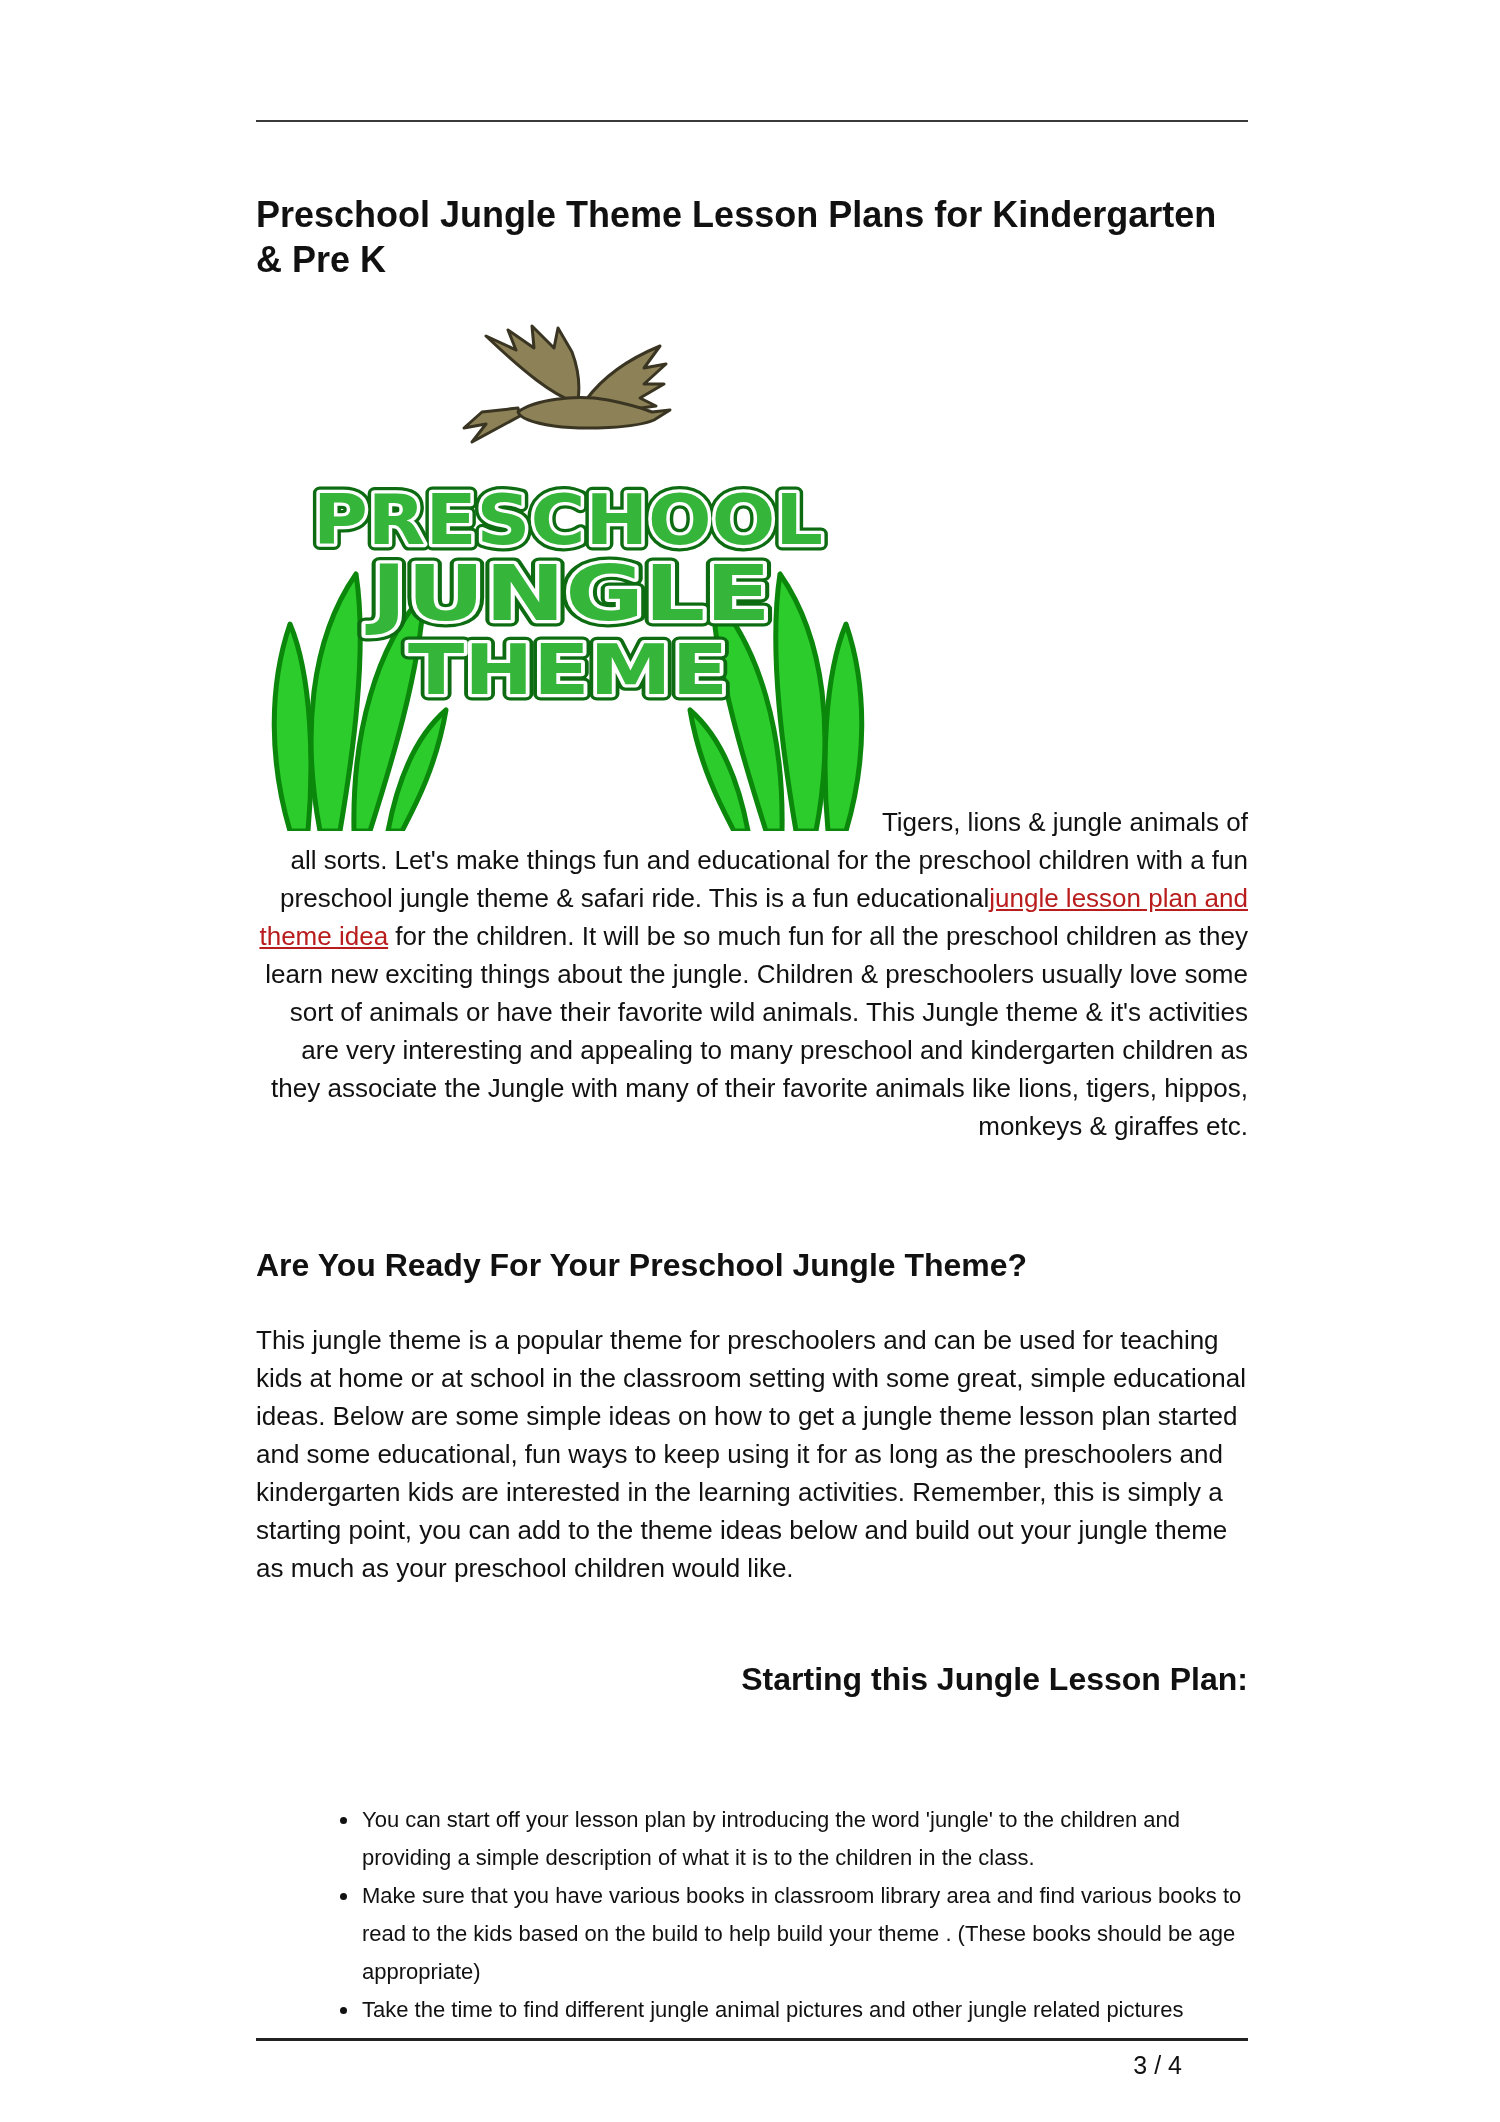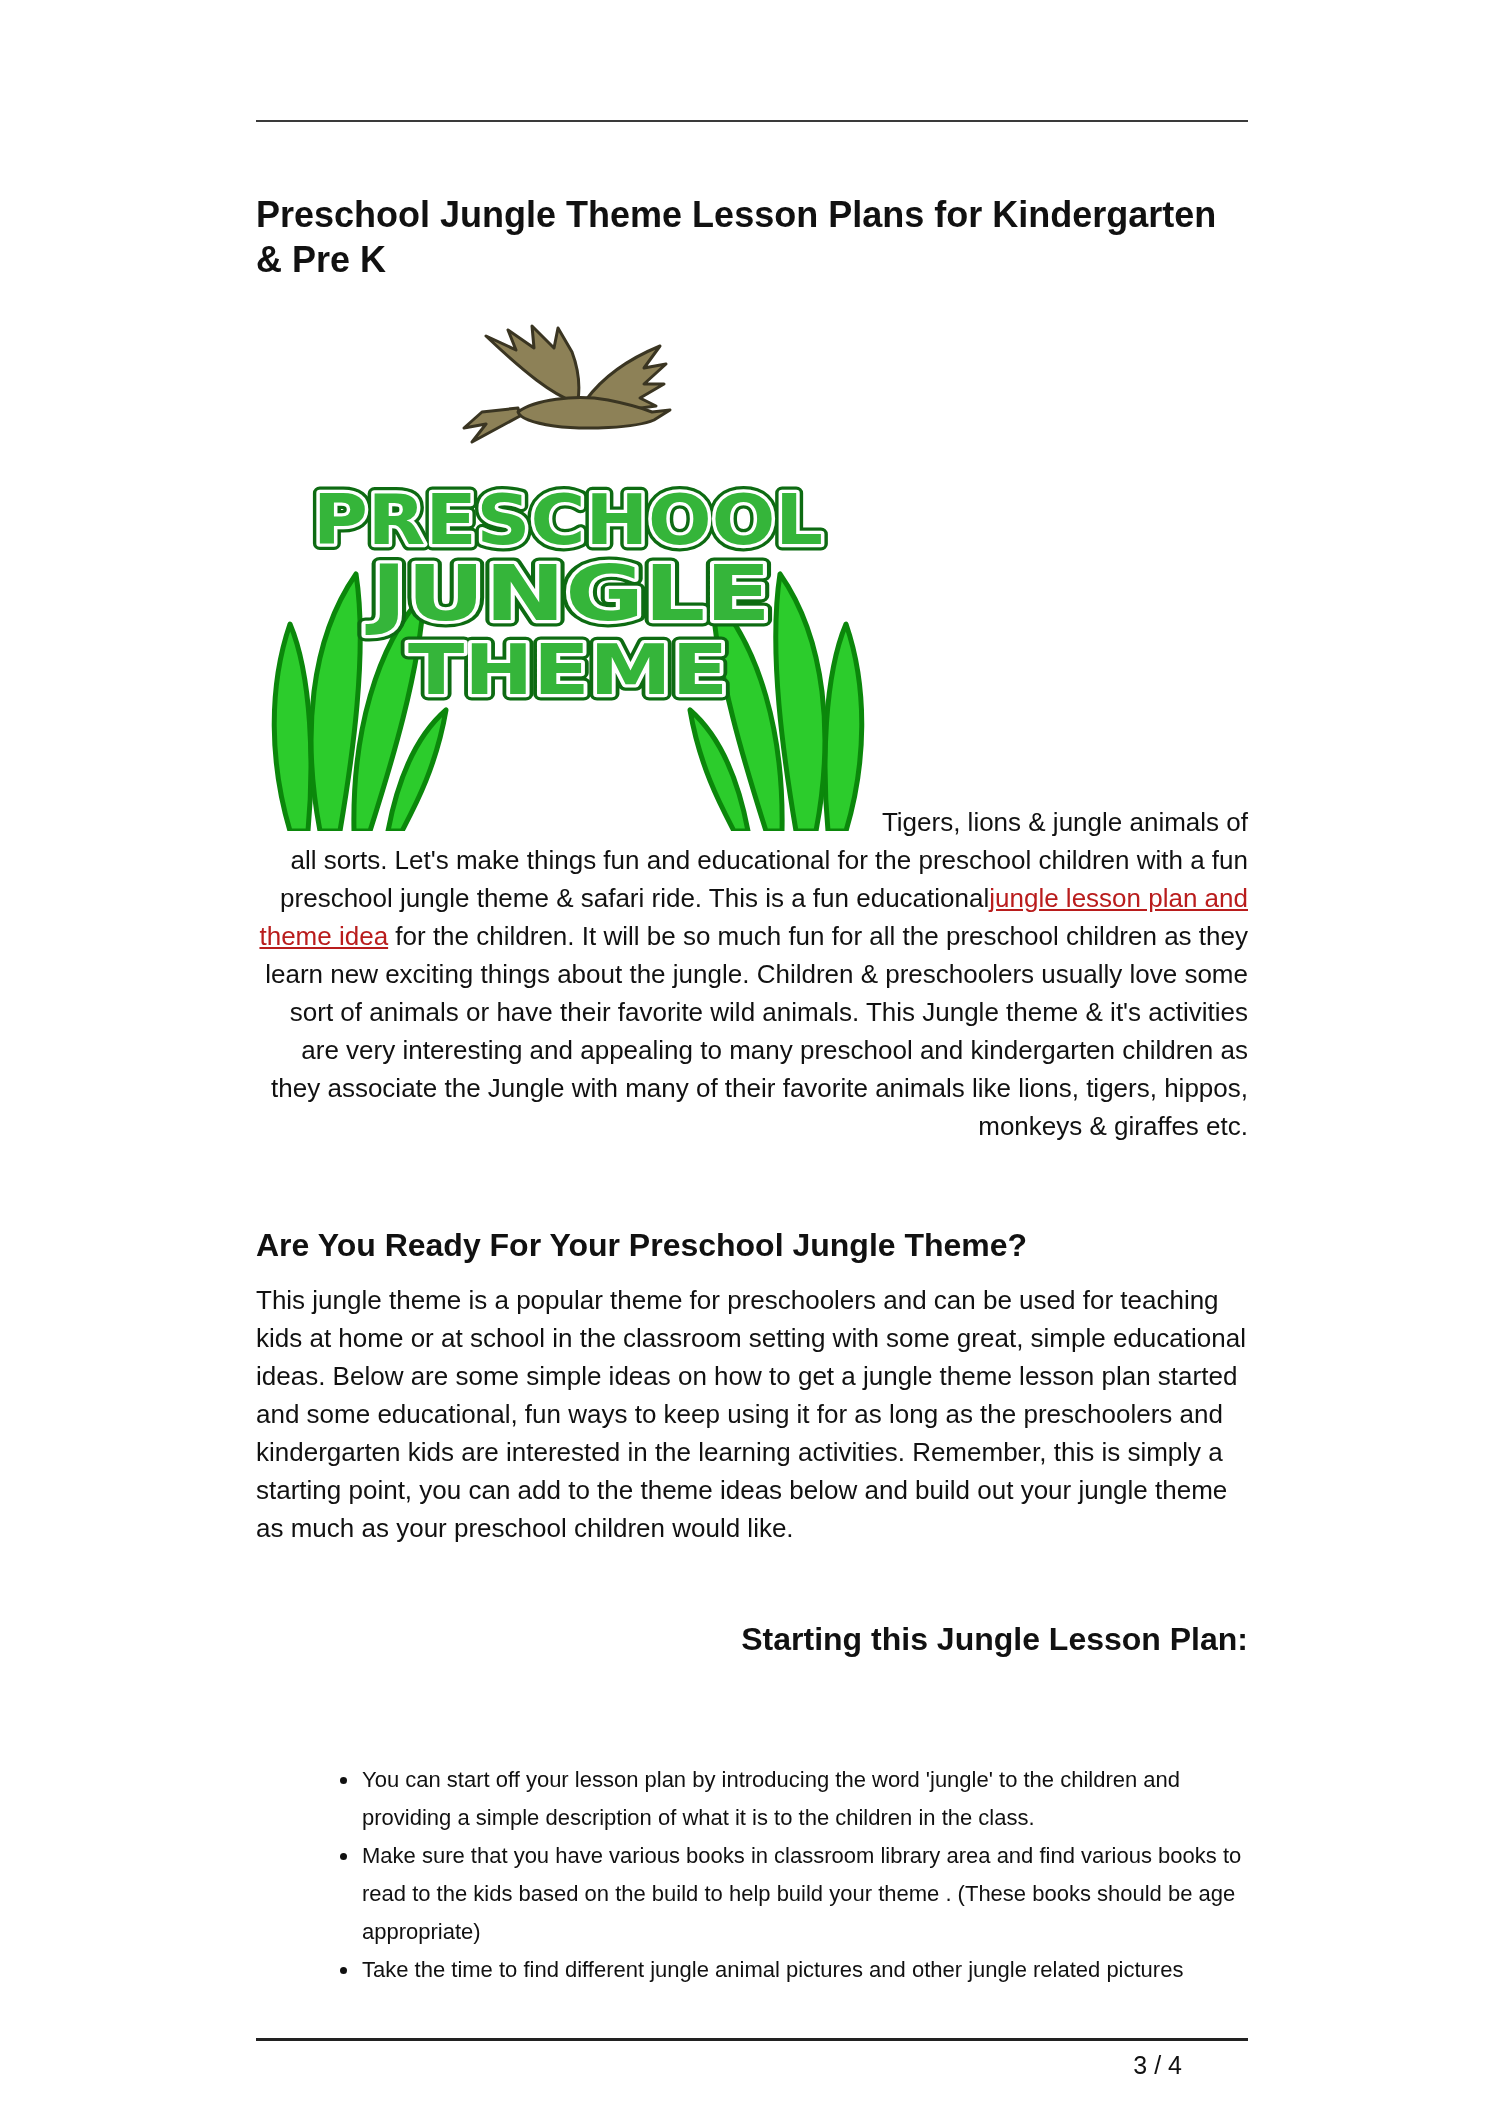--- a/index.html
+++ b/index.html
@@ -11,23 +11,23 @@
 
   h1.doc-title { font-size:36px; line-height:45px; font-weight:bold; margin:70px 0 0 0; }
 
   p.intro { margin:34px 0 0 0; font-size:26px; line-height:38px;text-align:right; }
   .logo { display:inline-block; width:600px; height:515px; margin-right:14px; vertical-align:baseline; }
   .logo svg { display:block; width:100%; height:100%; }
 
   a.link { color:#b91c1c; text-decoration:underline; cursor:pointer; }
 
   h2.sec { font-size:32px; line-height:40px; font-weight:bold; }
-  h2.ready { margin:80px 0 0 0; }
+  h2.ready { margin:100px 0 0 0; }
   h2.starting { margin:72px 0 0 0;text-align:right; }
-  p.body-text { font-size:26px; line-height:38px; margin:16px 0 0 0; }
+  p.body-text { font-size:26px; line-height:38px; margin:36px 0 0 0; }
 
   ul.lesson-list { margin:102px 0 0 0; padding-left:104px; font-size:22px; line-height:38px; }
   ul.lesson-list li { margin:0; padding-left:2px; }
 
   .footer { position:absolute; left:106px; right:102px; top:2038px; }
   .bottom-rule { border:none; border-top:3px solid #222222; height:0; margin:0; }
   .page-num { text-align:right; font-size:25px; margin-top:10px; padding-right:66px; color:#111111; }
 
   
   .bird { fill:#8d8157; stroke:#3a3522; stroke-width:3; stroke-linejoin:round; }

